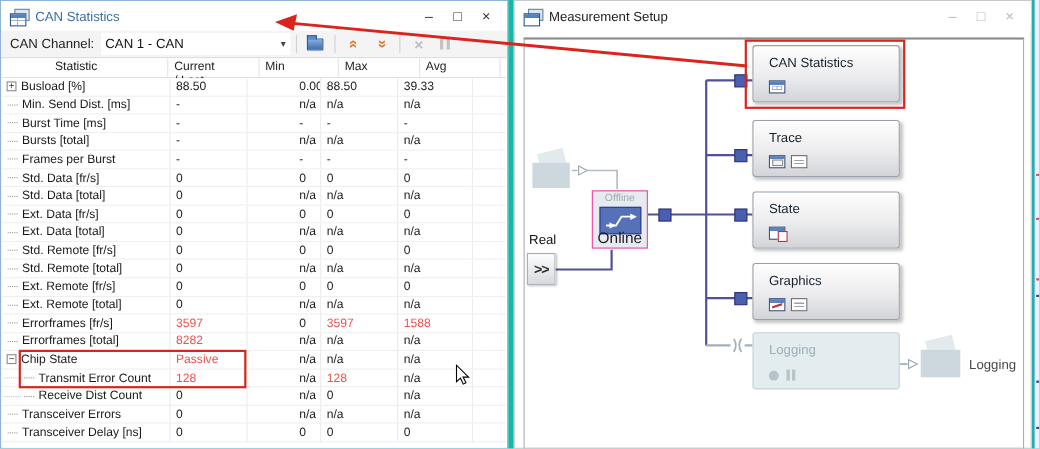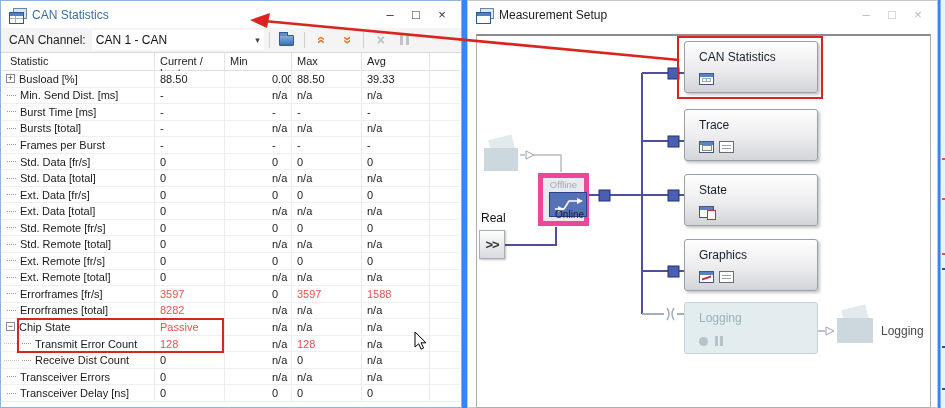--- a/index.html
+++ b/index.html
@@ -1,17 +1,17 @@
 <!DOCTYPE html>
 <html><head>
 <meta charset="utf-8">
 <style>
   * { margin:0; padding:0; box-sizing:border-box; }
   html,body { background:#fff; font-family:"Liberation Sans", sans-serif; }
-  #stage { position:relative; width:945px; height:408px; background:#3b82f6; overflow:hidden; }
+  #stage { position:relative; width:945px; height:408px; background:#14b8a6; overflow:hidden; }
 
   .win { position:absolute; background:#fff; }
   .win-left  { left:0; top:0; width:462px; height:408px; border:1px solid #8fb4da; }
   .win-right { left:467px; top:0; width:471px; height:408px; border:1px solid #c9c9c9; }
 
   .titlebar { position:absolute; left:0; top:0; right:0; height:27px; background:#fff; display:flex; align-items:center; padding-left:8px; }
   .tb-title { font-size:12px; margin-left:6px; }
   .win-left  .tb-title { color:#3a6ea5; }
   .win-right .tb-title { color:#222; }
   .win-controls { position:absolute; right:6px; top:0; height:27px; display:flex; align-items:center; }
@@ -38,21 +38,21 @@
   .tico.open-folder-icon { width:15px; height:11px; background:linear-gradient(#85aede,#3f6cb0); border:1px solid #2d5a9e; border-radius:1px; position:relative; }
   .tico.open-folder-icon::before { content:""; position:absolute; left:-1px; top:-4px; width:7px; height:3px; background:#5f8cc8; border:1px solid #2d5a9e; border-bottom:none; }
   .tico.collapse-all-icon, .tico.expand-all-icon { color:#e0782a; font-weight:bold; font-size:14px; line-height:14px; }
   .tico.collapse-all-icon { transform:rotate(90deg); }
   .tico.expand-all-icon   { transform:rotate(-90deg); }
   .tico.delete-icon { color:#bdbdbd; font-size:14px; font-weight:bold; }
   .tico.pause-toolbar-icon { width:3px; height:10px; background:#c2c2c2; box-shadow:6px 0 0 #c2c2c2; margin-right:6px; }
 
   
   .thead { position:absolute; left:1px; top:52px; right:1px; height:18px; display:flex; font-size:11px; color:#222; border-bottom:1px solid #e0e0e0; background:#fff; }
-  .thead .hcell { padding:2px 0 0 5px; border-left:1px solid #e4e4e4; }
+  .thead .hcell { padding:2px 0 0 5px; border-left:1px solid #e4e4e4;margin-left:40px; }
   .thead .hcell:first-child { border-left:none; padding-left:8px; }
   .tbody { position:absolute; left:1px; top:70px; right:1px; bottom:0; background:#fff; }
   .trow { display:flex; height:16.55px; border-bottom:1px solid #efefef; font-size:11px; color:#1a1a1a; align-items:center; }
   .cell { height:100%; display:flex; align-items:center; overflow:hidden; white-space:nowrap; }
   .c-label { width:152px; padding-left:2px; }
   .cv { border-left:1px solid #ececec; padding-left:5px; }
   .c0 { width:70px; } .c1 { width:67px;padding-left:47px; } .c2 { width:70px; } .c3 { width:68px; } .c4 { flex:1; }
   .red { color:#f0504e; }
   .exp { display:inline-block; width:9px; height:9px; flex:none; border:1px solid #8a8a8a; background:#fff; font-size:9px; line-height:7px; text-align:center; color:#333; margin:0 4px 0 2px; }
   .stub { display:inline-block; flex:none; width:9px; height:1px; border-top:1px dotted #979797; margin:0 4px 0 3px; }
@@ -76,23 +76,23 @@
                  linear-gradient(#9aaabb 1px,transparent 1px) 0 0/100% 3px repeat-y; }
   .window-trace-icon::after { content:""; position:absolute; left:2px; bottom:1px; width:8px; height:4px; border:1px solid #8a8a8a; background:#f2f2f2; }
   .document-icon { border-color:#6d6d6d; }
   .document-icon::after { content:""; position:absolute; left:2px; right:2px; top:3px; height:6px;
       background:repeating-linear-gradient(#98a2aa 0 1px,transparent 1px 3px); }
   .window-data-icon::after { content:""; position:absolute; right:-3px; bottom:-3px; width:7px; height:8px; background:#fff; border:1px solid #c03030; }
   .window-graphics-icon::after { content:""; position:absolute; left:2px; bottom:3px; width:9px; height:4px; border-bottom:2px solid #c03030; transform:skewY(-18deg); }
   .record-icon { width:9px; height:9px; border-radius:50%; background:#90a4ae; display:inline-block; margin-right:7px; }
   .pause-icon  { width:3px; height:10px; background:#90a4ae; display:inline-block; box-shadow:5px 0 0 #90a4ae; margin-right:8px; }
 
-  .switch-block { position:absolute; left:70px; top:172px; width:51px; height:53px; background:#e7eaee; border:5px solid #ec4899; text-align:center; }
+  .switch-block { position:absolute; left:70px; top:172px; width:51px; height:53px; background:#e7eaee; border:1px solid #ec4899; text-align:center; }
   .switch-offline { font-size:9.5px; color:#a2aab2; margin-top:1px; }
-  .switch-online  { font-size:10px; color:#1c1c1c; position:absolute; bottom:1px; left:0; right:0;text-align:right; }
+  .switch-online  { font-size:14px; color:#1c1c1c; position:absolute; bottom:1px; left:0; right:0; }
   .switch-graphic { position:absolute; left:6px; top:14px; width:38px; height:25px; background:#5572b8; border:1px solid #2c3f8f; }
 
   .real-label { position:absolute; left:13px; top:210px; font-size:12px; color:#111; }
   .real-block { position:absolute; left:11px; top:229px; width:26px; height:29px; background:linear-gradient(#fdfdfd,#d7dade); border:1px solid #a8aeb8; box-shadow:1px 1px 2px rgba(0,0,0,.25); font-size:13px; font-weight:bold; color:#333; display:flex; align-items:center; justify-content:center; letter-spacing:-1px; }
 
   .folder { position:absolute; }
   .folder::before { content:""; position:absolute; left:6px; top:-4px; width:70%; height:60%; background:#e3eaee; transform:rotate(-14deg); }
   .folder::after  { content:""; position:absolute; left:0; bottom:0; width:100%; height:78%; background:#ccd8de; }
   .folder-offline { left:16px; top:140px; width:34px; height:30px; }
   .folder-logging { left:369px; top:310px; width:36px; height:32px; }

